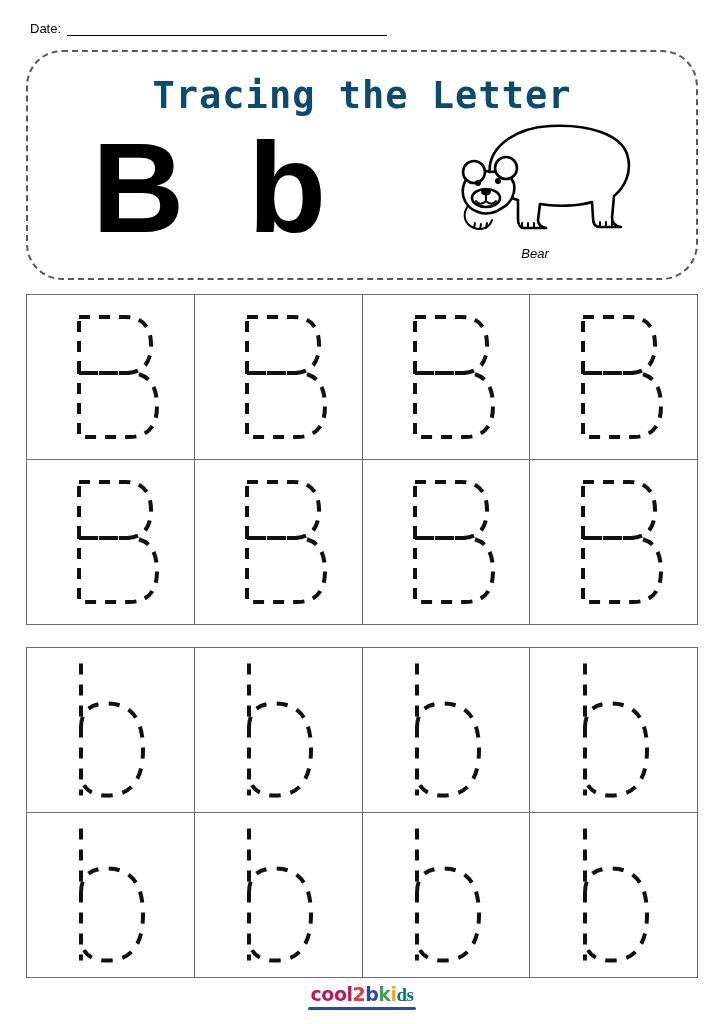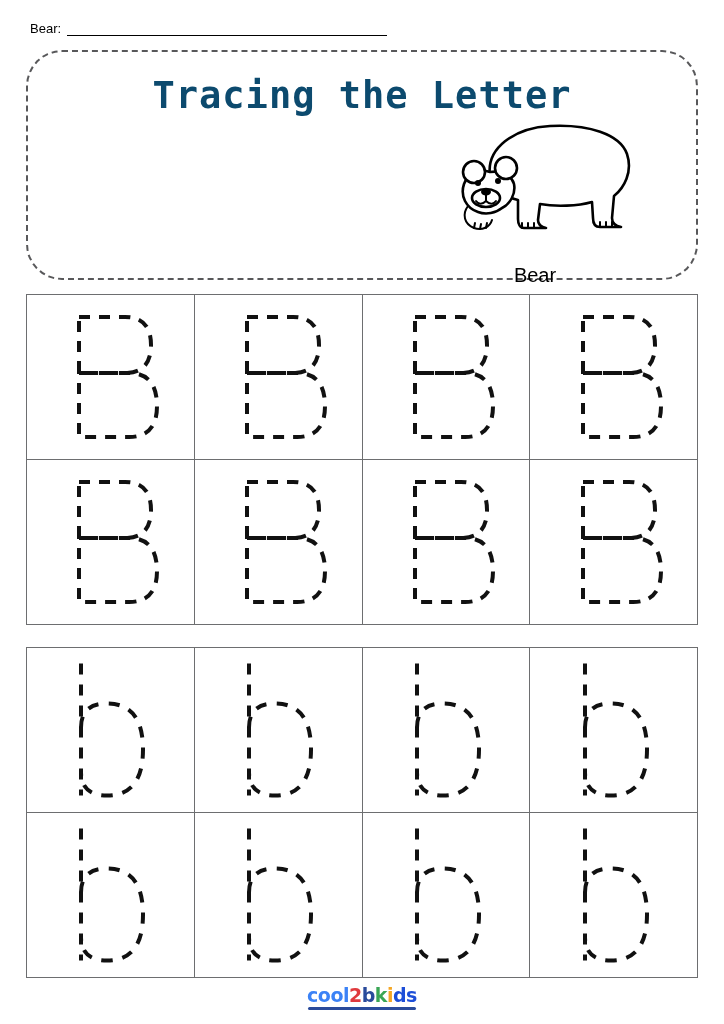--- a/index.html
+++ b/index.html
@@ -70,22 +70,23 @@
     letter-spacing: 14px;
   }
   .bear-wrap {
     position: absolute;
     right: 46px;
     top: 58px;
     width: 230px;
     text-align: center;
   }
   .bear-caption {
-    font-size: 20px;
-    margin-top: 20px;
+    font-size: 13px;
+    margin-top: 2px;
+    font-style: italic;
   }
 
   
   .grid {
     margin: 0 26px;
     border-left: 1px solid #6d6e70;
     border-top: 1px solid #6d6e70;
     display: grid;
     grid-template-columns: repeat(4, 1fr);
   }
@@ -114,49 +115,50 @@
     text-align: center;
   }
   .logo {
     display: inline-block;
     position: relative;
     font-family: "DejaVu Sans", sans-serif;
     font-weight: bold;
     font-size: 19px;
     letter-spacing: -0.5px;
   }
-  .logo .c1 { color: #3b82f6; }
+  .logo .c1 { color: #be185d; }
   .logo .c2 { color: #e03a3e; }
   .logo .c3 { color: #2a4b9b; }
   .logo .c4 { color: #3aa655; }
   .logo .c5 { color: #f5a623; }
-  .logo .c6 { color: #1d4ed8; }
+  .logo .c6 { color: #0f766e; font-family: Liberation Serif, serif; }
   .logo-underline {
     display: block;
     margin: 1px auto 0 auto;
     width: 108px;
     height: 3px;
     background: #2a4b9b;
     border-radius: 2px;
   }
 </style>
 </head>
 <body>
 
 <div class="header-row">
   <div class="field">
-    <span class="field-label">Bear:</span>
+    <span class="field-label">Date:</span>
     <span class="field-rule name-rule"></span>
   </div>
   <div class="field-gap"></div>
 </div>
 
 <div class="title-card">
   <div class="title-text">Tracing the Letter</div>
 
+  <div class="letters">B b</div>
 
   <div class="bear-wrap">
     <svg width="215" height="130" viewBox="0 0 215 130">
       <g fill="#ffffff" stroke="#000000" stroke-width="2.6" stroke-linejoin="round" stroke-linecap="round">
 
         <path d="M62 66 C58 38 86 18 122 16 C160 14 192 24 199 44 C205 62 196 78 186 86
                  L184 108 C184 113 188 116 193 117 L172 117 C167 117 165 113 165 108 L164 92
                  C150 96 128 97 112 94 L110 110 C110 115 113 117 118 118 L96 118
                  C92 118 90 114 90 109 L90 90 C78 88 68 78 62 66 Z"></path>
 

